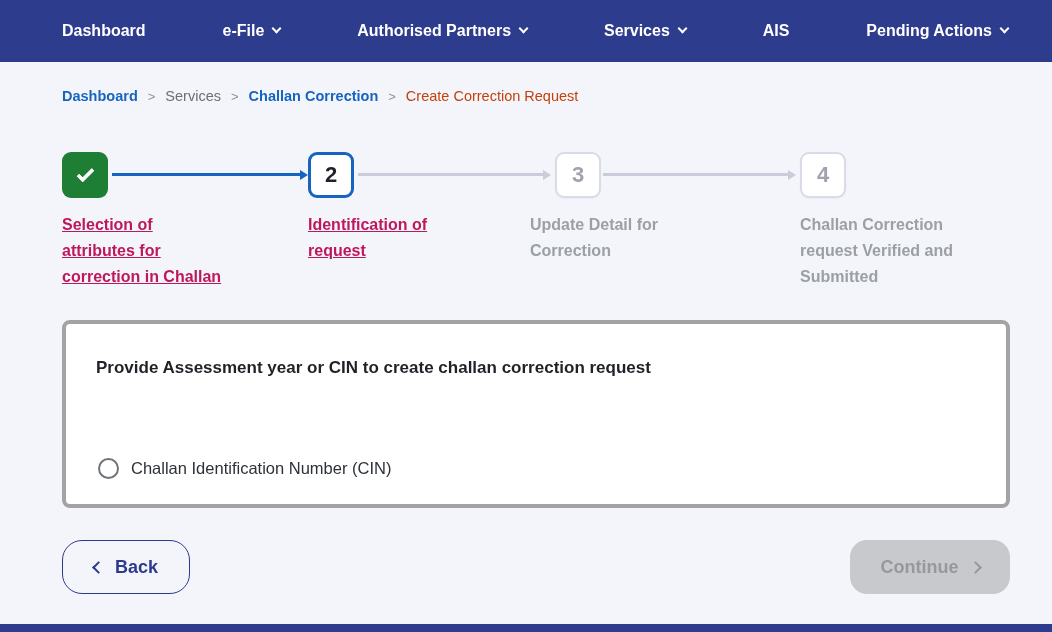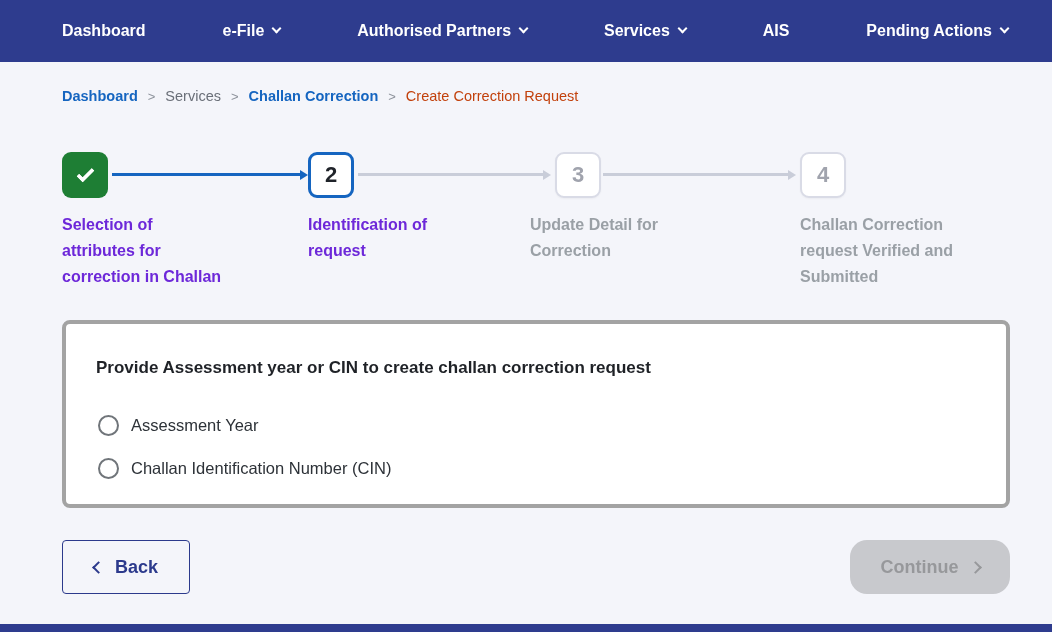--- a/index.html
+++ b/index.html
@@ -60,21 +60,21 @@
   .arrow-head {
     position: absolute; right: -8px; top: -3.5px; width: 0; height: 0;
     border-top: 5px solid transparent; border-bottom: 5px solid transparent;
   }
   .arrow-head.blue { border-left: 8px solid #1565c0; }
   .arrow-head.gray { border-left: 8px solid #c9cdd9; }
   .step-label {
     position: absolute; top: 60px; width: 168px;
     font-size: 16px; line-height: 26px; font-weight: 700;
   }
-  .step-label.done { color: #6d28d9; }
+  .step-label.done { color: #be185d; text-decoration: underline; }
   .step-label.todo { color: #9aa0a6; }
 
   
   .card {
     position: absolute; left: 62px; top: 320px; width: 948px; height: 188px;
     background: #ffffff; border: 4px solid #a3a3a3; border-radius: 8px;
   }
   .card-heading {
     position: absolute; left: 30px; top: 34px;
     font-size: 17px; font-weight: 700; color: #1f2227;
@@ -87,21 +87,21 @@
   .radio-row.r2 { top: 132px; }
   .radio-circle {
     width: 21px; height: 21px; border-radius: 50%;
     border: 2px solid #70757a; background: #ffffff; flex: 0 0 auto;
   }
   .radio-label { margin-left: 12px; font-size: 16.5px; color: #2d3238; }
 
   
   .btn-back {
     position: absolute; left: 62px; top: 540px; width: 128px; height: 54px;
-    background: transparent; border: 1.5px solid #2c3a8c; border-radius: 4px;
+    background: transparent; border: 1.5px solid #2c3a8c; border-radius: 20px;
     display: flex; align-items: center; justify-content: center;
     color: #2c3a8c; font-size: 18px; font-weight: 700; cursor: pointer;
     font-family: "Liberation Sans", sans-serif;
   }
   .chev-left {
     width: 9px; height: 9px; display: inline-block;
     border-right: 2.5px solid #2c3a8c; border-bottom: 2.5px solid #2c3a8c;
     transform: rotate(135deg); margin-right: 12px;
   }
   .btn-continue {
@@ -185,24 +185,20 @@
   </div>
 
   <div class="step-label done" style="left:62px">Selection of attributes for correction in Challan</div>
   <div class="step-label done" style="left:308px">Identification of request</div>
   <div class="step-label todo" style="left:530px">Update Detail for Correction</div>
   <div class="step-label todo" style="left:800px">Challan Correction request Verified and Submitted</div>
 </section>
 
 <section class="card">
   <h2 class="card-heading">Provide Assessment year or CIN to create challan correction request</h2>
-  <div class="radio-row r1">
-    <span class="radio-circle"></span>
-    <span class="radio-label">Assessment Year</span>
-  </div>
   <div class="radio-row r2">
     <span class="radio-circle"></span>
     <span class="radio-label">Challan Identification Number (CIN)</span>
   </div>
 </section>
 
 <button class="btn-back">
   <span class="chev-left"></span>
   <span>Back</span>
 </button>

